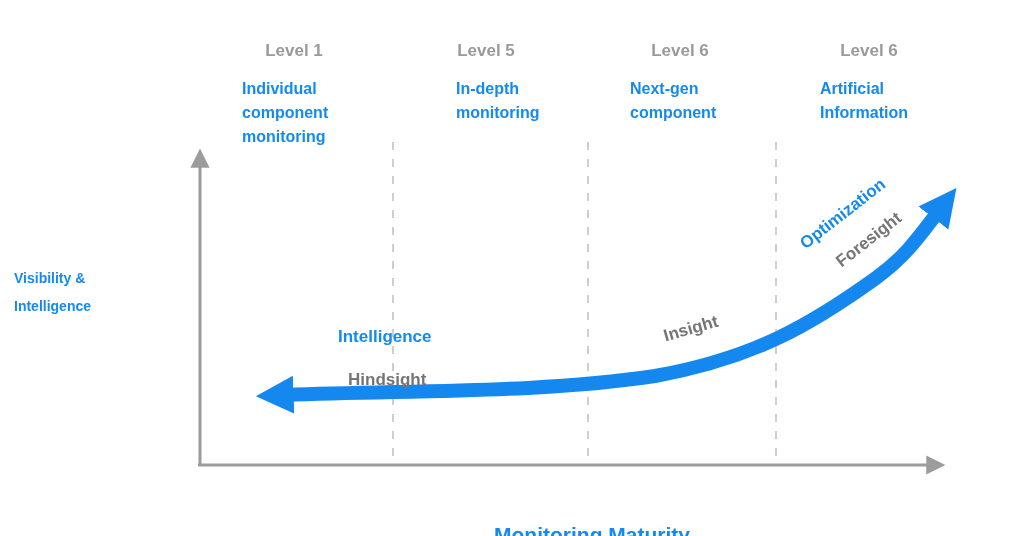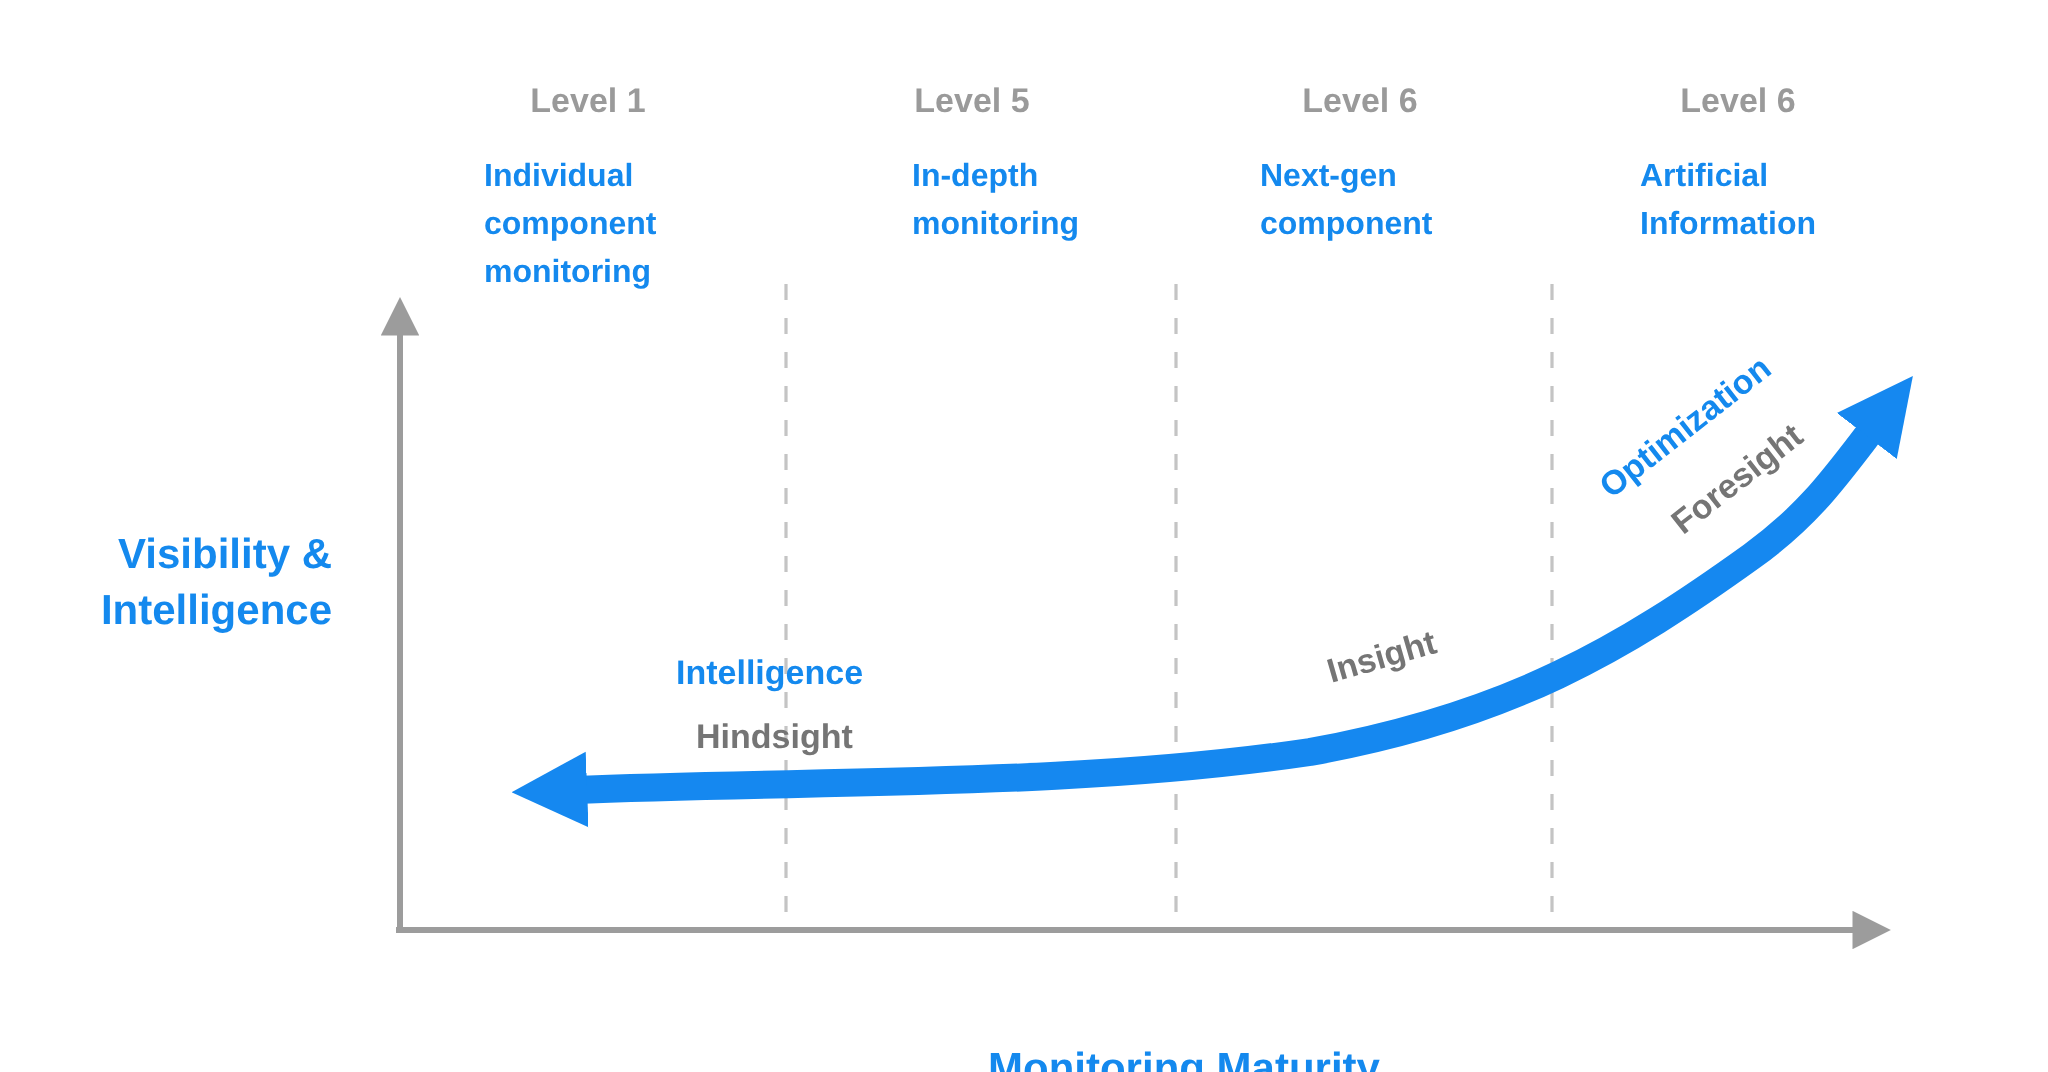--- a/index.html
+++ b/index.html
@@ -24,37 +24,37 @@
   .desc{
     position:absolute;top:77px;
     font-size:16px;font-weight:bold;line-height:24px;
     color:#1489ee;white-space:pre-line;
   }
   #desc1{left:242px}#desc2{left:456px}#desc3{left:630px}#desc4{left:820px}
 
   
   .y-label{
     position:absolute;left:14px;top:264px;width:152px;
-    text-align:right;
-    font-size:21px;font-weight:bold;line-height:28px;
+    text-align:left;
+    font-size:14px;font-weight:bold;line-height:28px;
     color:#1489ee;white-space:pre-line;
   }
   .x-label{
     position:absolute;left:592px;top:487px;
     transform:translateX(-50%);
     font-size:21px;font-weight:bold;
     color:#1489ee;white-space:nowrap;margin-top:36px;
   }
 
   
   .anno{position:absolute;font-size:17px;font-weight:bold;white-space:nowrap;}
   .anno.blue{color:#1489ee}
   .anno.gray{color:#757575}
   #anno-information{left:338px;top:327px;}
-  #anno-hindsight{left:348px;top:359px;text-align:right;}
+  #anno-hindsight{left:348px;top:370px;text-align:right;}
   #anno-insight{left:691px;top:329px;transform:translate(-50%,-50%) rotate(-16deg);}
   #anno-optimization{left:843px;top:214px;transform:translate(-50%,-50%) rotate(-38deg);}
   #anno-foresight{left:869px;top:240px;transform:translate(-50%,-50%) rotate(-38deg);}
 </style>
 </head>
 <body>
 
 <div class="canvas">
 
   <svg class="layer-svg" width="1024" height="536" viewBox="0 0 1024 536">

